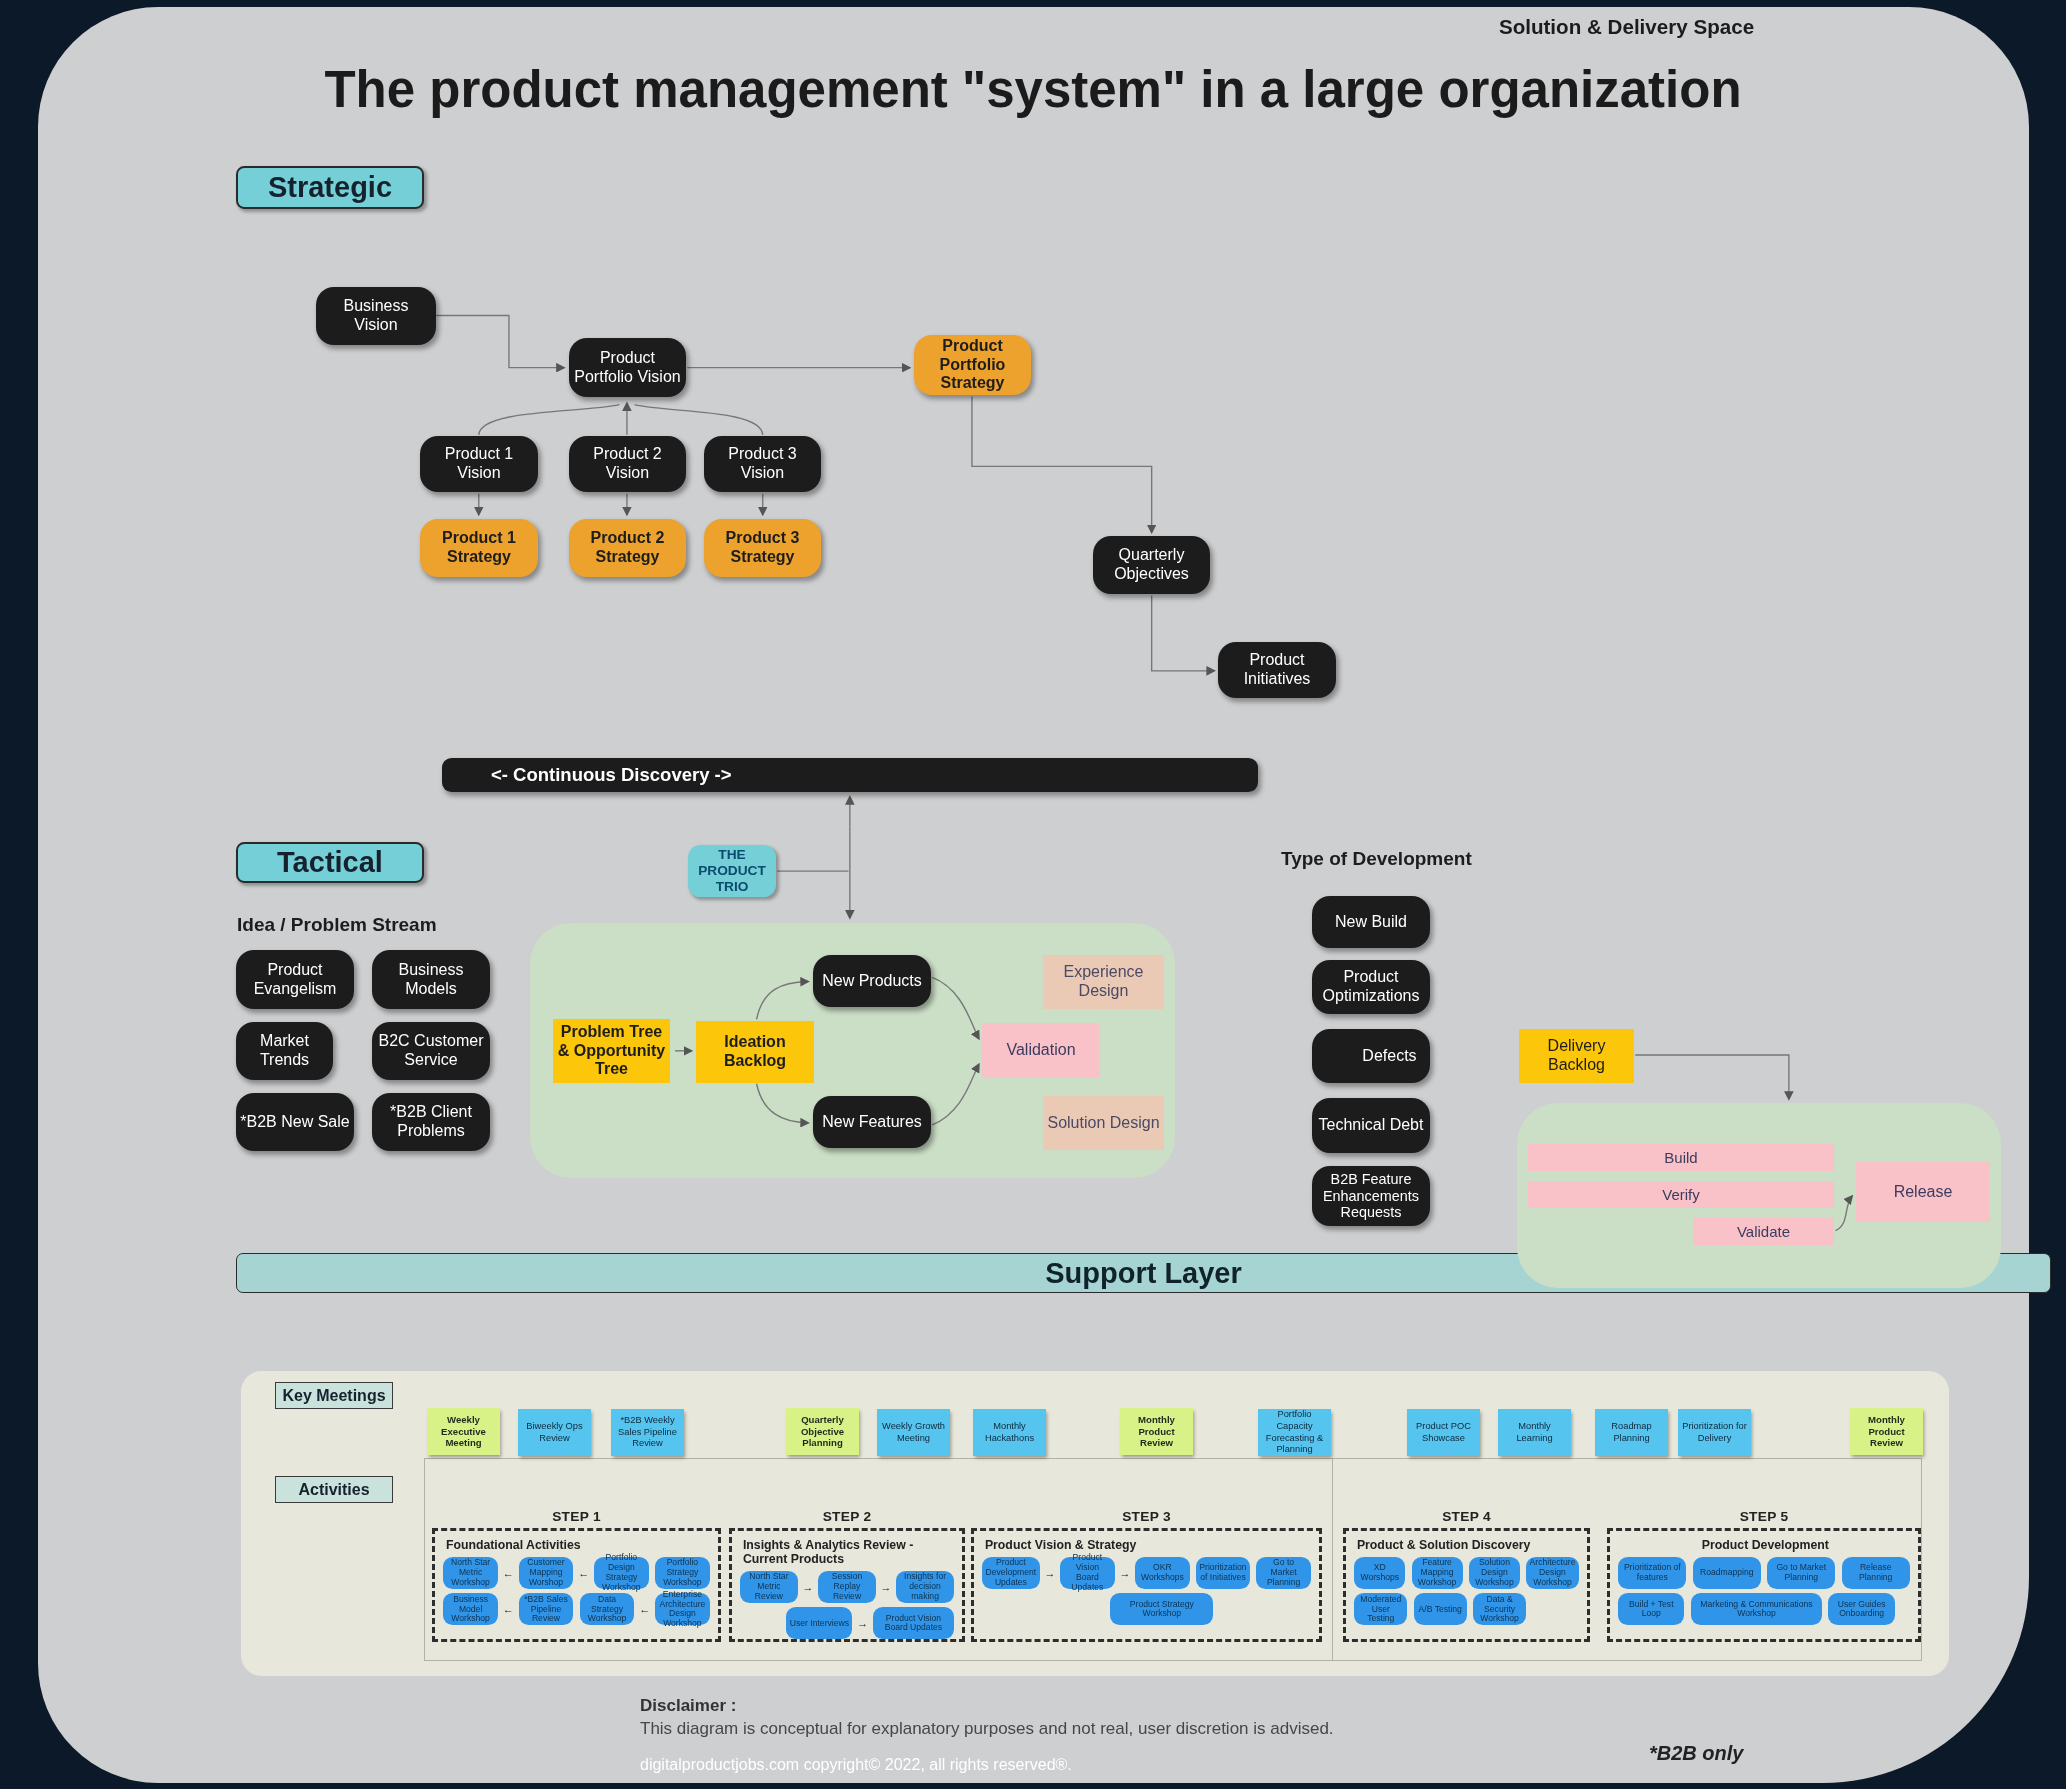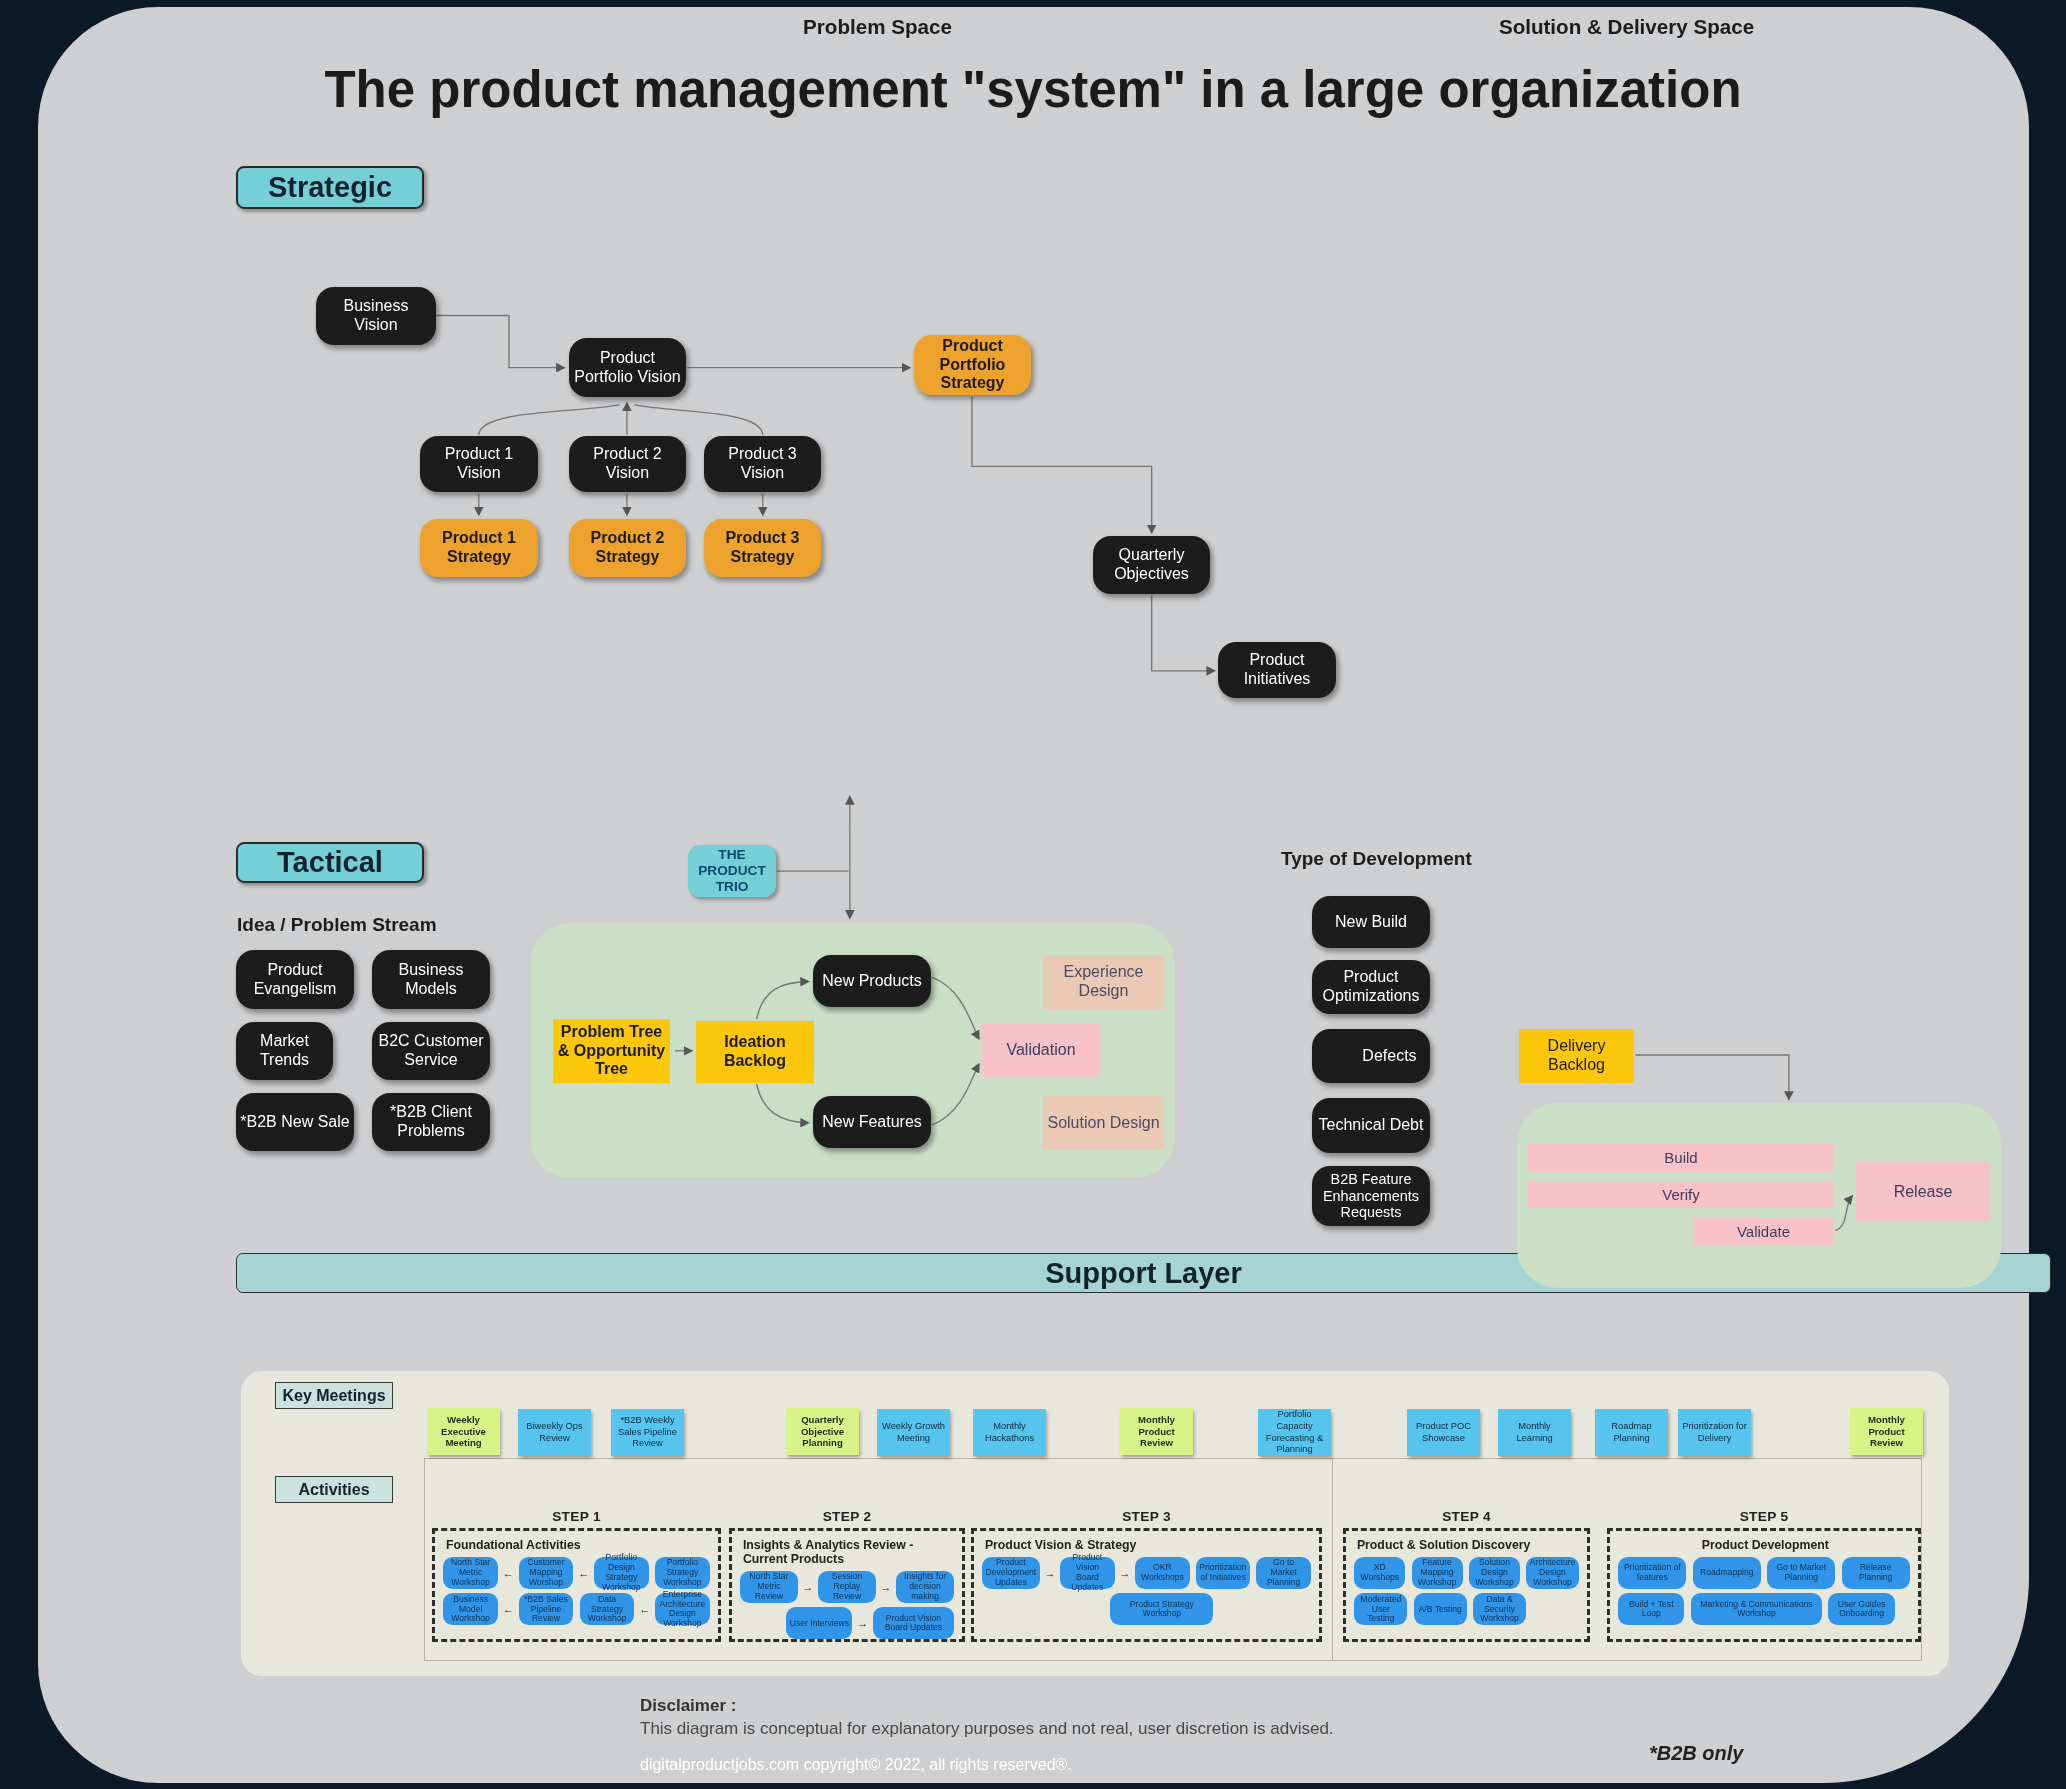--- a/index.html
+++ b/index.html
@@ -104,20 +104,21 @@
   <div class="node orange rounded" style="left:914px; top:335px; width:117px; height:60px;">Product Portfolio Strategy</div>
   <div class="node black rounded" style="left:420px; top:436px; width:118px; height:56px;">Product 1 Vision</div>
   <div class="node black rounded" style="left:569px; top:436px; width:117px; height:56px;">Product 2 Vision</div>
   <div class="node black rounded" style="left:704px; top:436px; width:117px; height:56px;">Product 3 Vision</div>
   <div class="node orange rounded" style="left:420px; top:519px; width:118px; height:58px;">Product 1 Strategy</div>
   <div class="node orange rounded" style="left:569px; top:519px; width:117px; height:58px;">Product 2 Strategy</div>
   <div class="node orange rounded" style="left:704px; top:519px; width:117px; height:58px;">Product 3 Strategy</div>
   <div class="node black rounded" style="left:1093px; top:536px; width:117px; height:58px;">Quarterly Objectives</div>
   <div class="node black rounded" style="left:1218px; top:642px; width:118px; height:56px;">Product Initiatives</div>
 
+  <div class="bar" style="left:442px; top:758px; width:816px; height:34px;">&lt;- Continuous Discovery -&gt;</div>
   <div class="node rounded" style="left:688px; top:845px; width:88px; height:52px; background:var(--teal); color:#0c4a6e; font-weight:bold; font-size:13.7px; border-radius:12.3px; box-shadow:2.1px 2.7px 3.4px rgba(0,0,0,.3);">THE PRODUCT TRIO</div>
 
   <div class="sec-title" style="left:237px; top:914px;">Idea / Problem Stream</div>
   <div class="node black rounded" style="left:236px; top:950px; width:118px; height:59px;">Product Evangelism</div>
   <div class="node black rounded" style="left:372px; top:950px; width:118px; height:59px;">Business Models</div>
   <div class="node black rounded" style="left:236px; top:1022px; width:97px; height:58px;">Market Trends</div>
   <div class="node black rounded" style="left:372px; top:1022px; width:118px; height:58px;">B2C Customer Service</div>
   <div class="node black rounded" style="left:236px; top:1093px; width:118px; height:58px;">*B2B New Sale</div>
   <div class="node black rounded" style="left:372px; top:1093px; width:118px; height:58px;">*B2B Client Problems</div>
 
@@ -154,21 +155,20 @@
   <div class="sticky blue" style="left:1407px; top:1409px;">Product POC Showcase</div>
   <div class="sticky blue" style="left:1498px; top:1409px;">Monthly Learning</div>
   <div class="sticky blue" style="left:1595px; top:1409px;">Roadmap Planning</div>
   <div class="sticky blue" style="left:1678px; top:1409px;">Prioritization for Delivery</div>
   <div class="sticky green" style="left:1850px; top:1408px;">Monthly Product Review</div>
 
   <div class="small-label" style="left:275px; top:1476px; width:118px; height:27.4px;">Activities</div>
   <div class="act-table" style="left:424px; top:1458px; width:1498px; height:203px;">
     <div class="act-divider" style="left:907px;"></div>
   </div>
-  <div class="act-header" style="left:424px; width:907px;">Problem Space</div>
   <div class="act-header" style="left:1331px; width:591px;">Solution &amp; Delivery Space</div>
 
   <div class="step-label" style="left:432px;  top:1509px; width:289px;">STEP 1</div>
   <div class="step-label" style="left:729px; top:1509px; width:236px;">STEP 2</div>
   <div class="step-label" style="left:971px; top:1509px; width:351px;">STEP 3</div>
   <div class="step-label" style="left:1343px; top:1509px; width:247px;">STEP 4</div>
   <div class="step-label" style="left:1607px; top:1509px; width:314px;">STEP 5</div>
 
   <div class="step-group" style="left:432px; top:1528px; width:289px; height:114px;">
     <div class="group-title">Foundational Activities</div>

